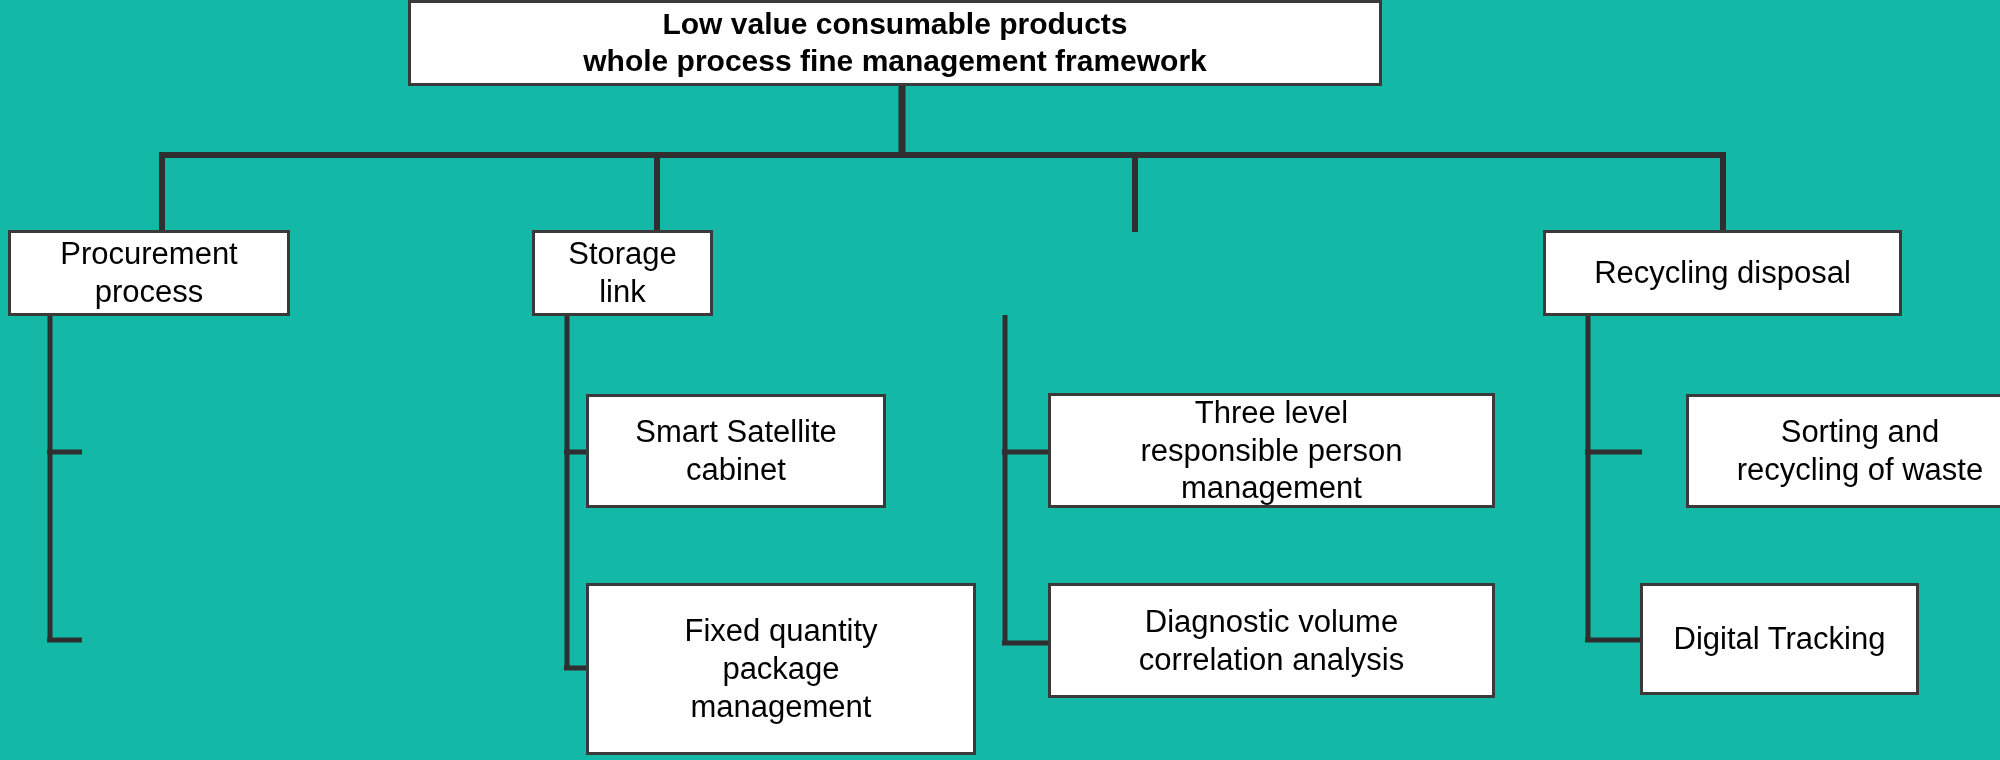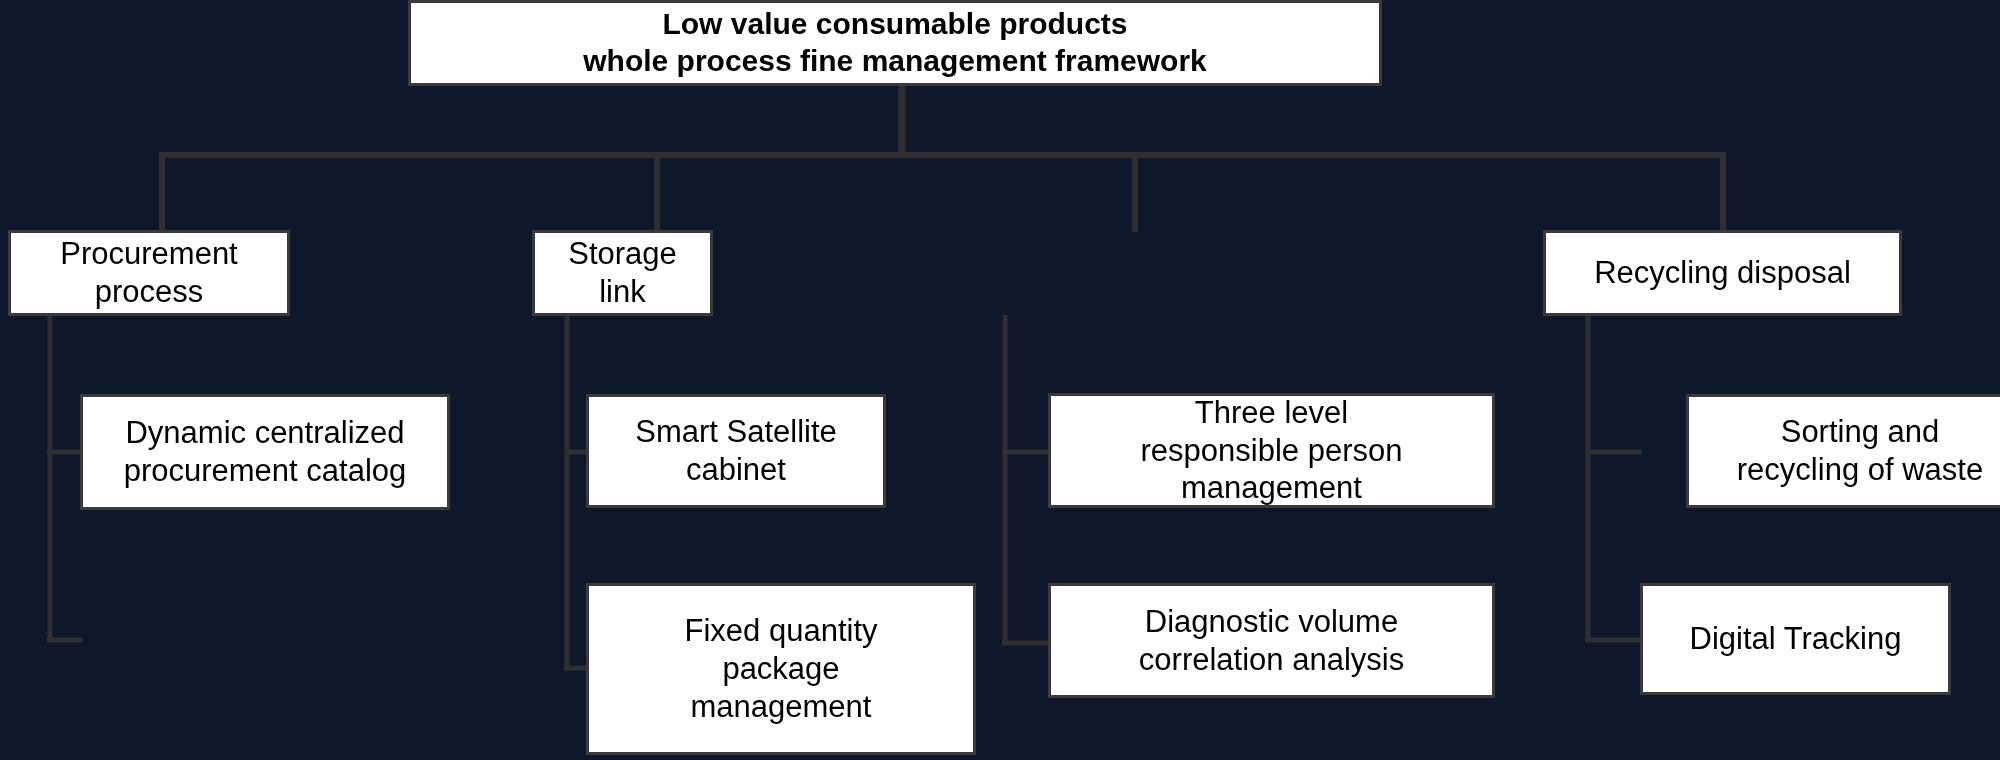--- a/index.html
+++ b/index.html
@@ -4,21 +4,21 @@
 <style>
   html, body {
     margin: 0;
     padding: 0;
     background: #ffffff;
   }
   #canvas {
     position: relative;
     width: 2000px;
     height: 760px;
-    background: #0f172a;
+    background: #14b8a6;
     font-family: "Liberation Sans", sans-serif;
     overflow: hidden;
   }
   svg.connectors {
     position: absolute;
     left: 0;
     top: 0;
     width: 2000px;
     height: 760px;
     pointer-events: none;
@@ -82,24 +82,20 @@
 
   <div class="node root" style="left:408px; top:0px; width:974px; height:86px;">
     <span class="label">Low value consumable products
 whole process fine management framework</span>
   </div>
 
   <div class="node branch" style="left:8px; top:230px; width:282px; height:86px;">
     <span class="label">Procurement
 process</span>
   </div>
-  <div class="node leaf" style="left:80px; top:394px; width:370px; height:116px;">
-    <span class="label">Dynamic centralized
-procurement catalog</span>
-  </div>
 
   <div class="node branch" style="left:532px; top:230px; width:181px; height:86px;">
     <span class="label">Storage link</span>
   </div>
   <div class="node leaf" style="left:586px; top:394px; width:300px; height:114px;">
     <span class="label">Smart Satellite
 cabinet</span>
   </div>
   <div class="node leaf" style="left:586px; top:583px; width:390px; height:172px;align-items:center;">
     <span class="label">Fixed quantity
@@ -117,17 +113,17 @@
 correlation analysis</span>
   </div>
 
   <div class="node branch" style="left:1543px; top:230px; width:359px; height:86px;">
     <span class="label">Recycling disposal</span>
   </div>
   <div class="node leaf" style="left:1640px; top:394px; width:348px; height:114px;margin-left:46px;">
     <span class="label">Sorting and
 recycling of waste</span>
   </div>
-  <div class="node leaf" style="left:1640px; top:583px; width:311px; height:112px;">
+  <div class="node leaf" style="left:1640px; top:583px; width:279px; height:112px;">
     <span class="label">Digital Tracking</span>
   </div>
 
 </div>
 
 </body></html>

